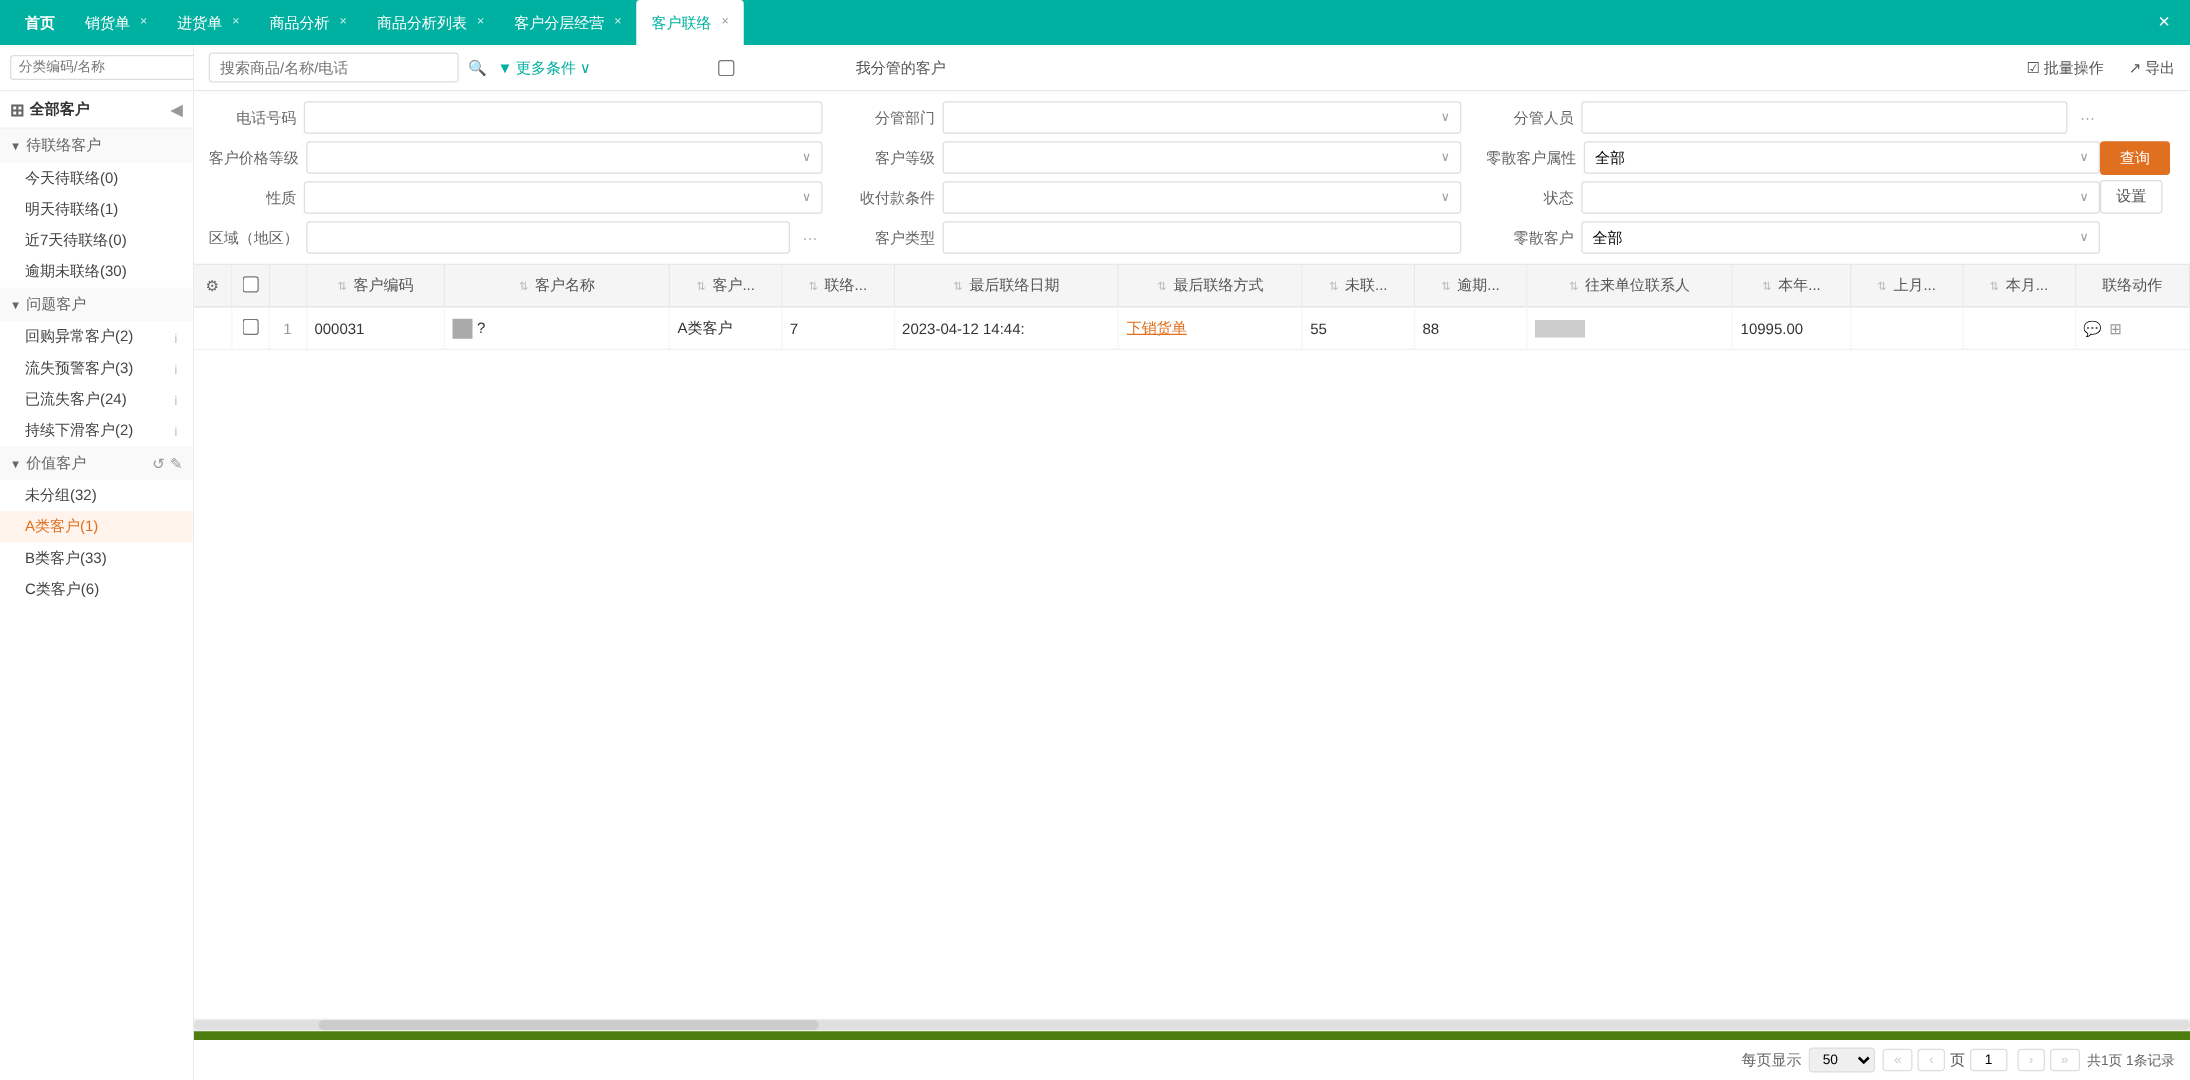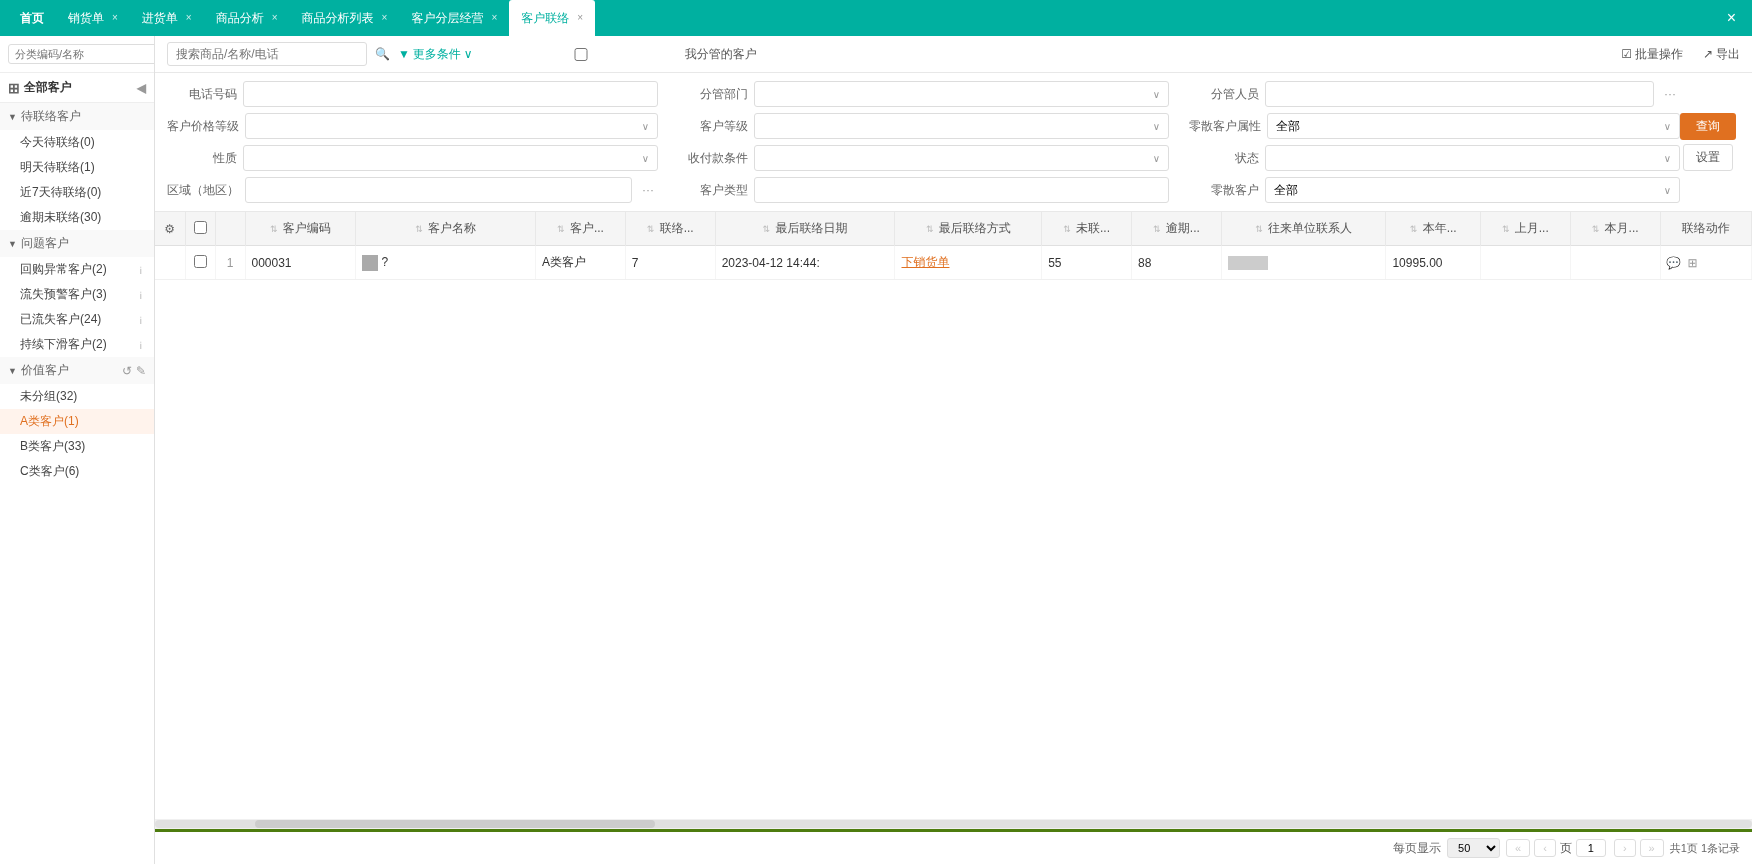--- a/index.html
+++ b/index.html
@@ -255,21 +255,21 @@
       border: 1px solid #ddd;
       border-radius: 3px;
       padding: 4px 12px;
       cursor: pointer;
       font-size: 12px;
       margin-top: 4px;
     }
     .btn-group {
       display: flex;
       flex-direction: column;
-      align-items: center;
+      align-items: flex-start;
       justify-content: center;
       padding-right: 4px;
     }
 
     
     .table-container {
       flex: 1;
       overflow: auto;
       background: white;
       margin: 0;
@@ -315,21 +315,21 @@
     .link-text { color: #e07020; cursor: pointer; text-decoration: underline; }
     .action-icons { display: flex; gap: 6px; }
     .action-icon { color: #999; cursor: pointer; }
 
     
     .pagination {
       display: flex;
       align-items: center;
       padding: 6px 12px;
       background: white;
-      border-top: 3px solid #4d7c0f;
+      border-top: 7px solid #4d7c0f;
       justify-content: flex-end;
       gap: 6px;
     }
     .pagination .page-size-label { color: #666; }
     .pagination .page-size-select {
       border: 1px solid #ddd;
       border-radius: 3px;
       padding: 2px 6px;
       font-size: 11px;
     }

